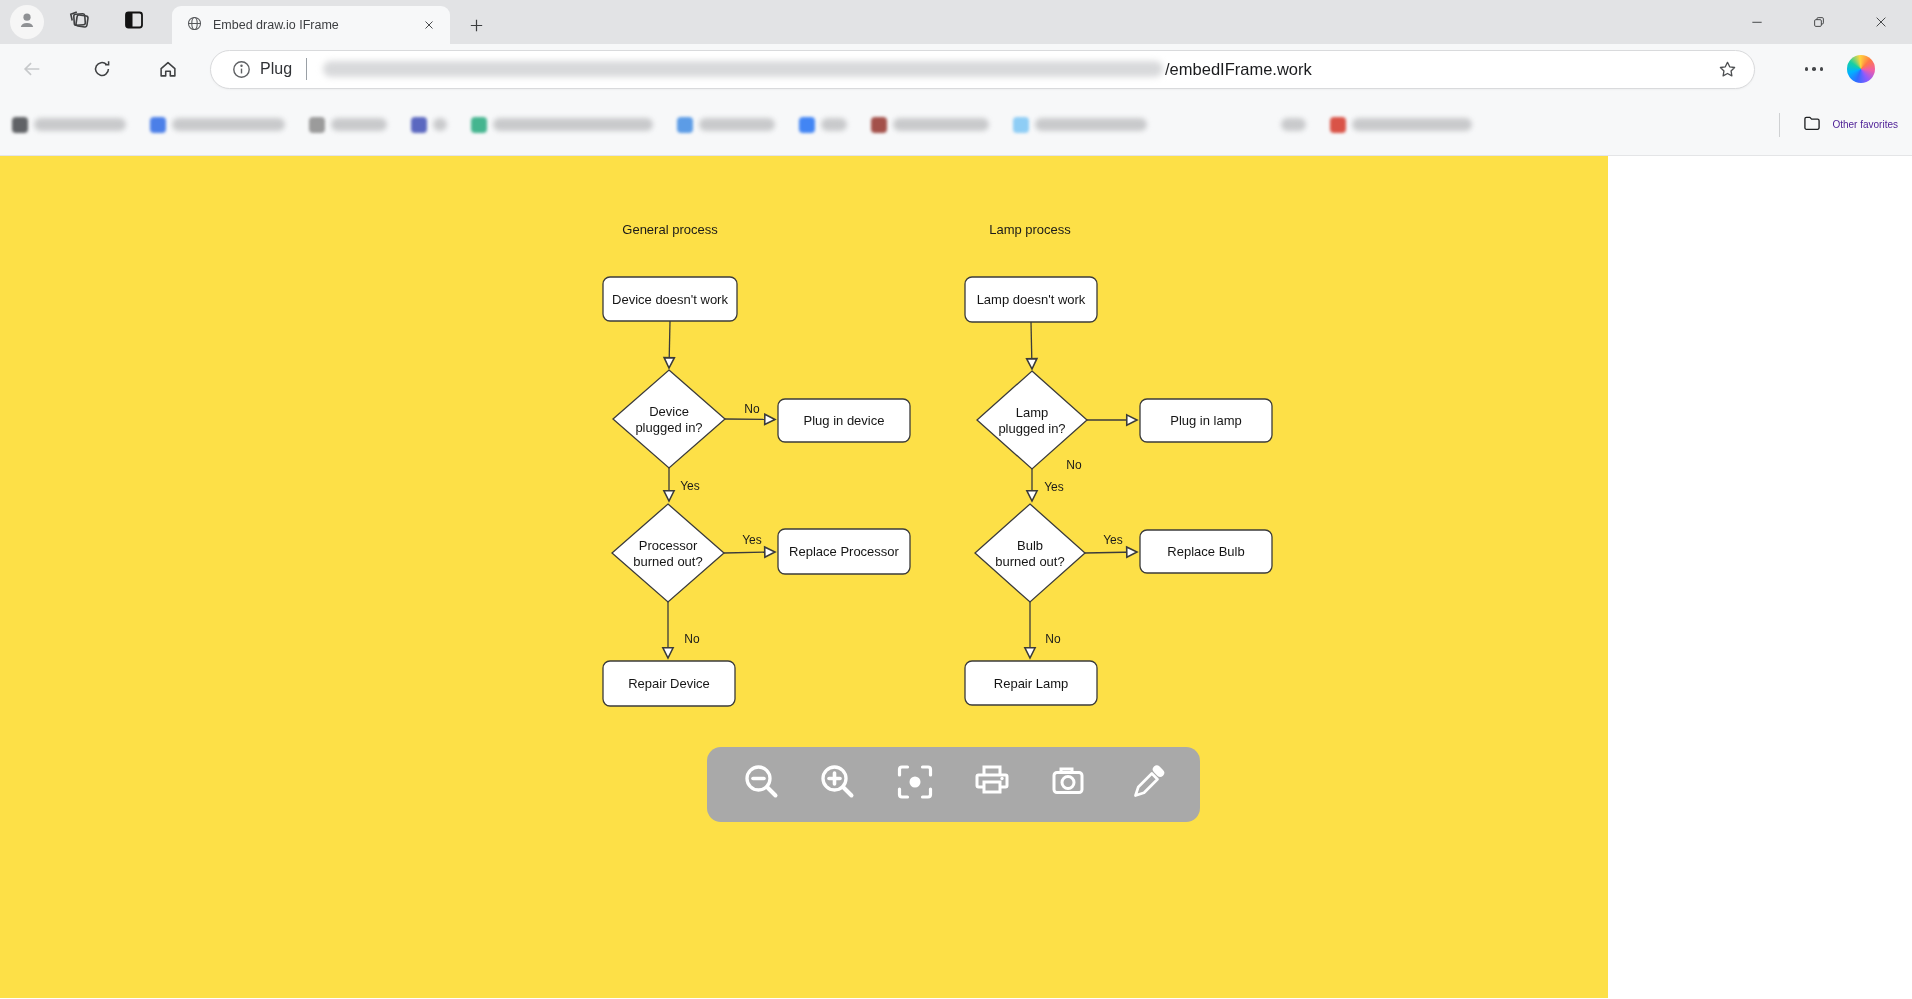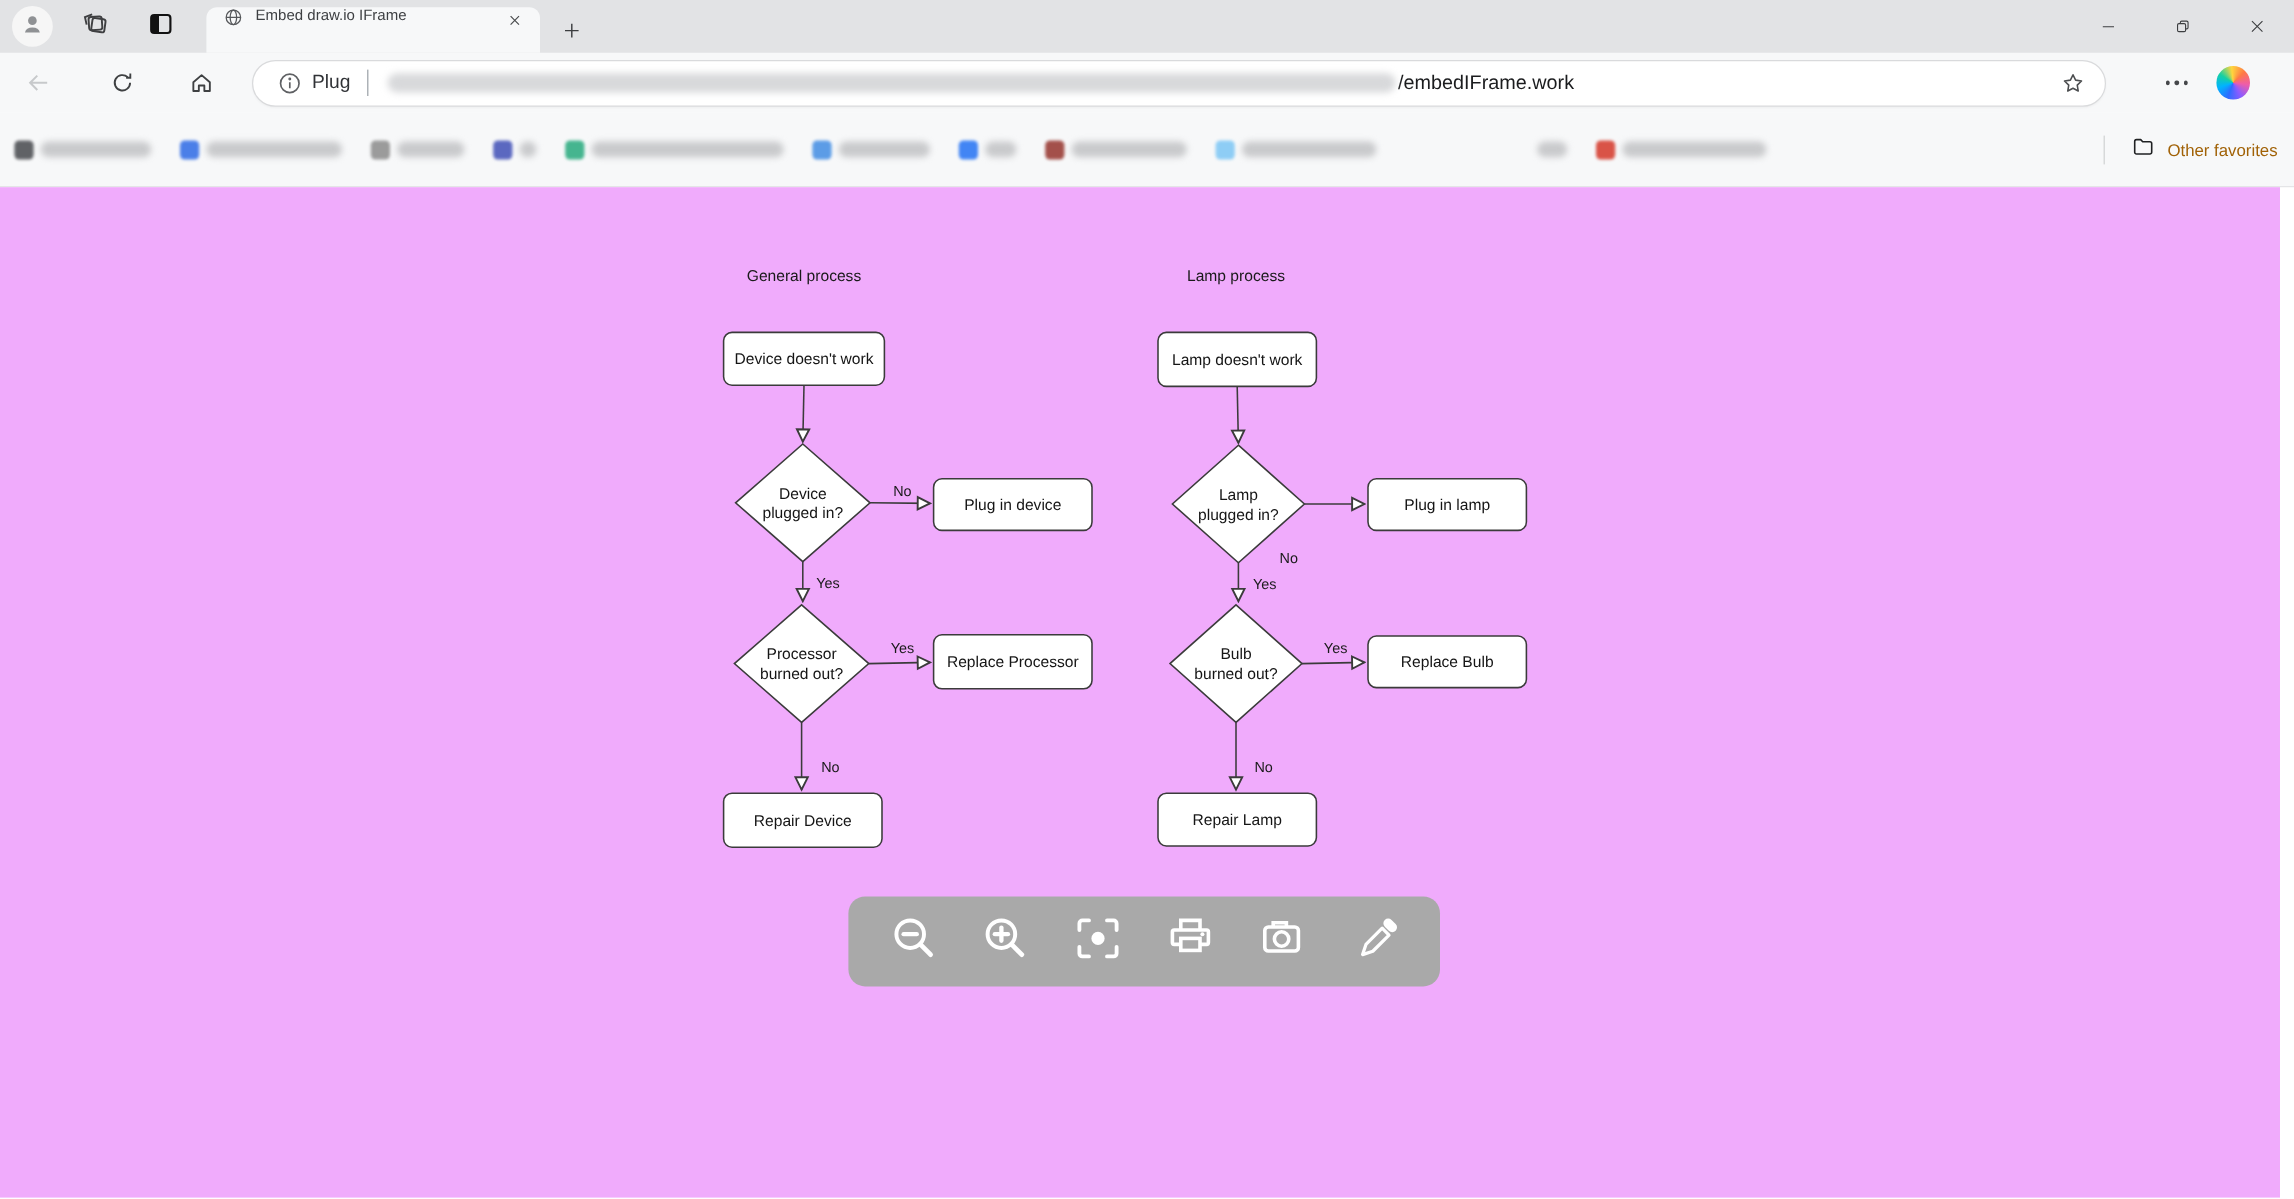--- a/index.html
+++ b/index.html
@@ -6,21 +6,21 @@
     font-family:"Liberation Sans",sans-serif;background:#fff;}
   *{box-sizing:border-box;}
 
   
   .titlebar{position:relative;height:44px;background:#e2e3e5;}
   .tb-left{position:absolute;left:0;top:0;height:44px;display:flex;align-items:center;}
   .tb-btn{width:36px;height:36px;display:flex;align-items:center;justify-content:center;border-radius:6px;}
   .profile-bg{width:34px;height:34px;border-radius:50%;background:#f6f6f6;display:flex;align-items:center;justify-content:center;margin-left:10px;}
   .tb-gap{width:18px;}
   .tab{position:absolute;left:172px;top:6px;width:278px;height:38px;background:#f7f8f9;
-    border-radius:9px 9px 0 0;display:flex;padding:0 10px 0 14px;}
+    border-radius:9px 9px 0 0;display:flex;align-items:center;padding:0 10px 0 14px;}
   .tab-title{flex:1;font-size:12.5px;color:#3d3f42;white-space:nowrap;overflow:hidden;margin-left:10px;}
   .tab-close{width:22px;height:22px;border-radius:4px;display:flex;align-items:center;justify-content:center;}
   .newtab{position:absolute;left:462px;top:11px;width:28px;height:28px;display:flex;align-items:center;justify-content:center;border-radius:6px;}
   .win-controls{position:absolute;right:0;top:0;height:44px;display:flex;}
   .win-btn{width:62px;height:44px;display:flex;align-items:center;justify-content:center;}
 
   
   .navbar{height:50px;background:#f7f8f9;display:flex;align-items:center;}
   .nav-btn{width:32px;height:32px;display:flex;align-items:center;justify-content:center;border-radius:6px;flex:0 0 auto;}
   .addressbar{margin-left:26px;width:1545px;height:39px;background:#ffffff;border:1px solid #d9dadc;
@@ -36,24 +36,24 @@
     background:conic-gradient(from 200deg,#2e6bff,#00b3ff,#16d0a3,#ffd53d,#ff7a45,#ef5da8,#8d5bff,#2e6bff);}
 
   
   .bookmarks{height:62px;background:#f7f8f9;display:flex;align-items:center;padding-left:12px;border-bottom:1px solid #e4e5e7;}
   .bm-list{display:flex;align-items:center;gap:24px;}
   .bm-item{display:flex;align-items:center;gap:6px;}
   .bm-ico{width:16px;height:16px;border-radius:4px;filter:blur(1.5px);flex:0 0 auto;}
   .bm-blur{height:13px;border-radius:7px;background:#c9cacc;filter:blur(2.5px);}
   .other-fav{margin-left:auto;display:flex;align-items:center;gap:10px;padding-right:14px;}
   .of-divider{width:1px;height:24px;background:#cfd1d3;margin-right:12px;}
-  .of-label{font-size:14px;color:#a16207;}
+  .of-label{font-size:10px;color:#4c1d95;}
 
   
-  .content{position:relative;width:1900px;height:842px;background:#f0abfc;}
+  .content{position:relative;width:1608px;height:842px;background:#fde047;}
   svg text{font-family:"Liberation Sans",sans-serif;}
   .node-text{font-size:13px;fill:#151515;}
   .edge-label{font-size:12px;fill:#1a1a1a;}
   .proc-title{font-size:13px;fill:#1a1a1a;}
 </style>
 </head>
 <body>
 
 <div class="titlebar">
   <div class="tb-left">

